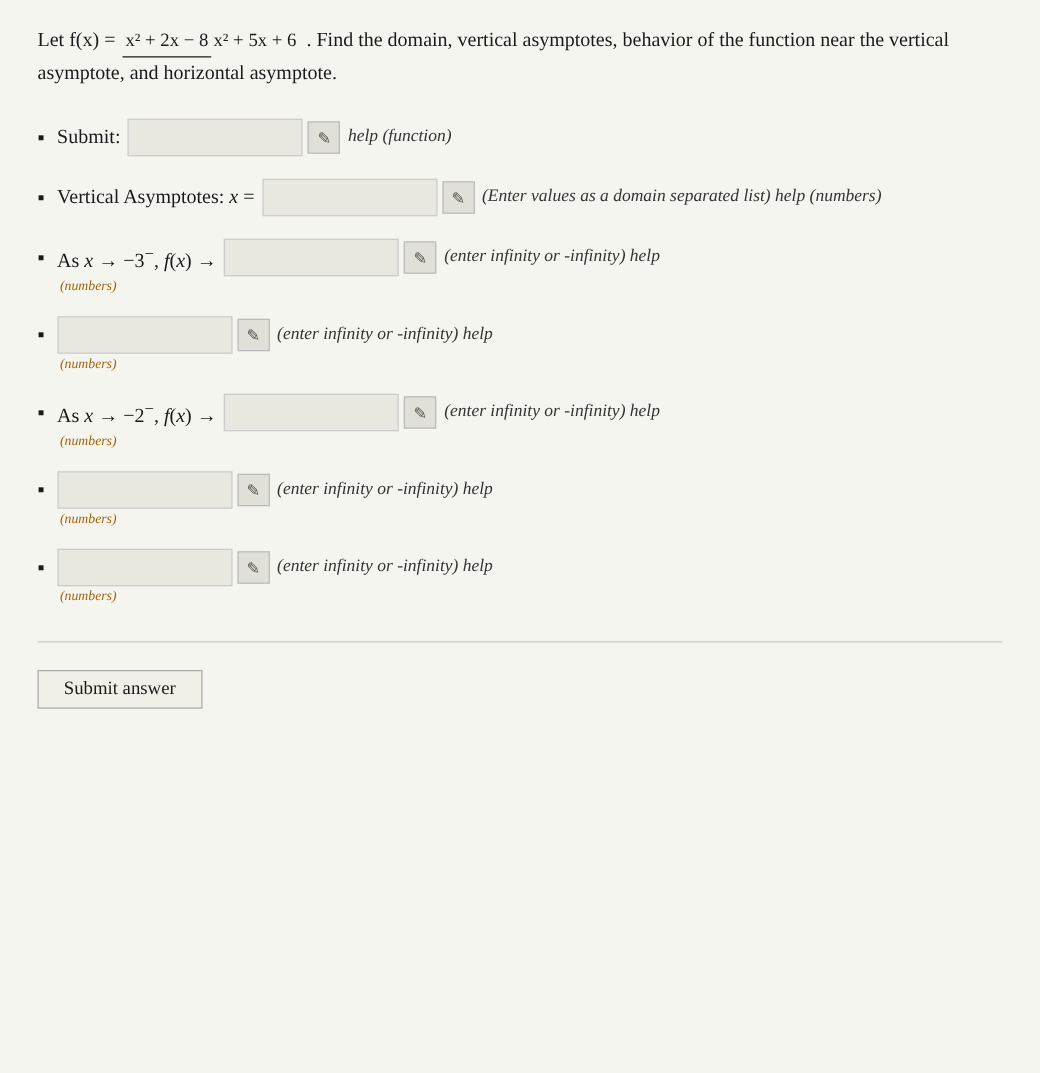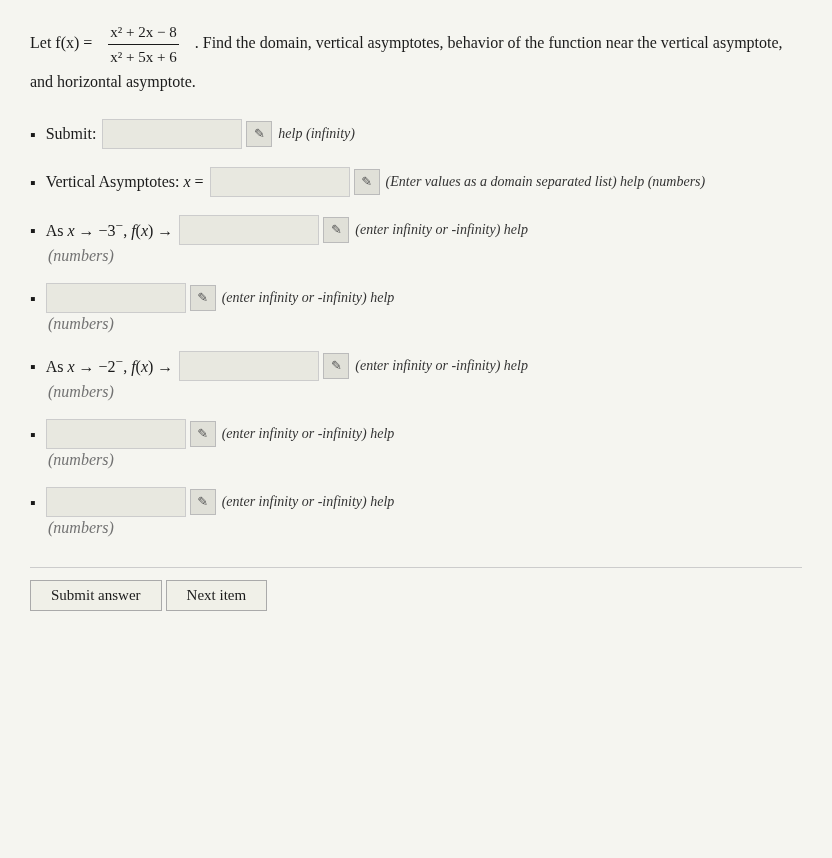--- a/index.html
+++ b/index.html
@@ -18,24 +18,23 @@
       padding: 20px 30px;
     }
 
     .problem-text {
       margin-bottom: 24px;
       line-height: 1.6;
     }
 
     .fraction {
       display: inline-flex;
-      flex-direction: column;
       align-items: center;
       vertical-align: middle;
-      margin: 0 12px;
+      margin: 0 2px;
     }
 
     .fraction .numerator {
       border-bottom: 1px solid #1a1a1a;
       padding: 0 2px;
       font-size: 15px;
     }
 
     .fraction .denominator {
       padding: 0 2px;
@@ -88,43 +87,43 @@
       color: #333;
       font-size: 14px;
       font-style: italic;
       white-space: nowrap;
     }
 
     .sub-label {
       display: block;
       margin-left: 18px;
       font-style: italic;
-      font-size: 16px;
-      color: #737373;
+      font-size: 11px;
+      color: #a16207;
       margin-top: 2px;
       font-family: Liberation Serif, serif;
     }
 
     .row-with-sub {
       display: flex;
       flex-direction: column;
     }
 
     .row-inner {
       display: flex;
       align-items: center;
       gap: 6px;
       flex-wrap: wrap;
     }
 
     .buttons-row {
       display: flex;
-      gap: 4px;
+      gap: 21px;
       margin-top: 10px;
-      padding-top: 12px;
+      padding-top: 22px;
       border-top: 1px solid #ccc;
     }
 
     .action-btn {
       padding: 6px 20px;
       background-color: #f0f0e8;
       border: 1px solid #aaa;
       font-family: Georgia, serif;
       font-size: 15px;
       cursor: pointer;
@@ -146,21 +145,21 @@
 <div class="fields-container">
 
   <div class="row-with-sub">
     <div class="row-inner">
       <span class="bullet">▪</span>
       <span>Submit:</span>
       <div class="input-wrapper">
         <input type="text" class="answer-input" aria-label="Domain answer" style="">
         <button class="pencil-btn">✎</button>
       </div>
-      <span class="help-text">help (infinity)</span>
+      <span class="help-text">help (function)</span>
     </div>
   </div>
 
   <div class="row-with-sub">
     <div class="row-inner">
       <span class="bullet">▪</span>
       <span>Vertical Asymptotes: <em>x</em> =</span>
       <div class="input-wrapper">
         <input type="text" class="answer-input" aria-label="Vertical asymptotes answer" style="">
         <button class="pencil-btn">✎</button>
@@ -228,14 +227,13 @@
       </div>
       <span class="help-text">(enter infinity or -infinity) help</span>
     </div>
     <span class="sub-label">(numbers)</span>
   </div>
 
 </div>
 
 <div class="buttons-row">
   <button class="action-btn">Submit answer</button>
-  <button class="action-btn">Next item</button>
 </div>
 
 </body></html>

